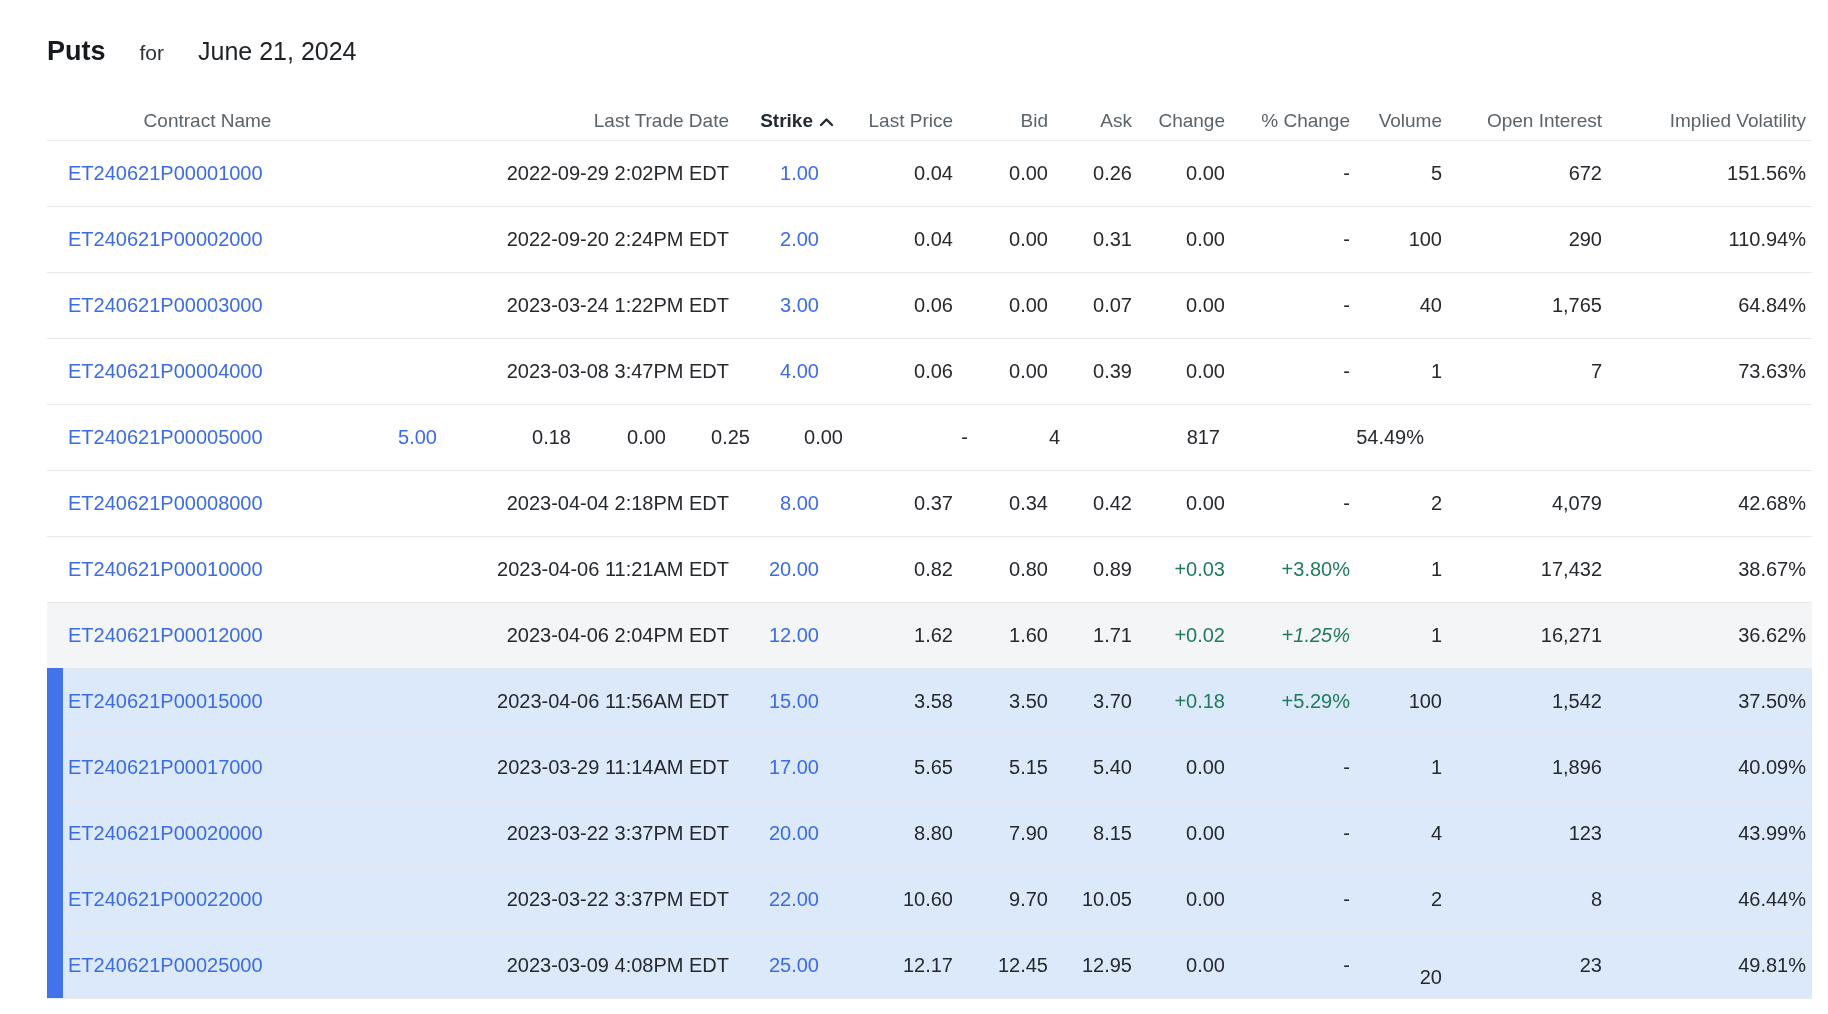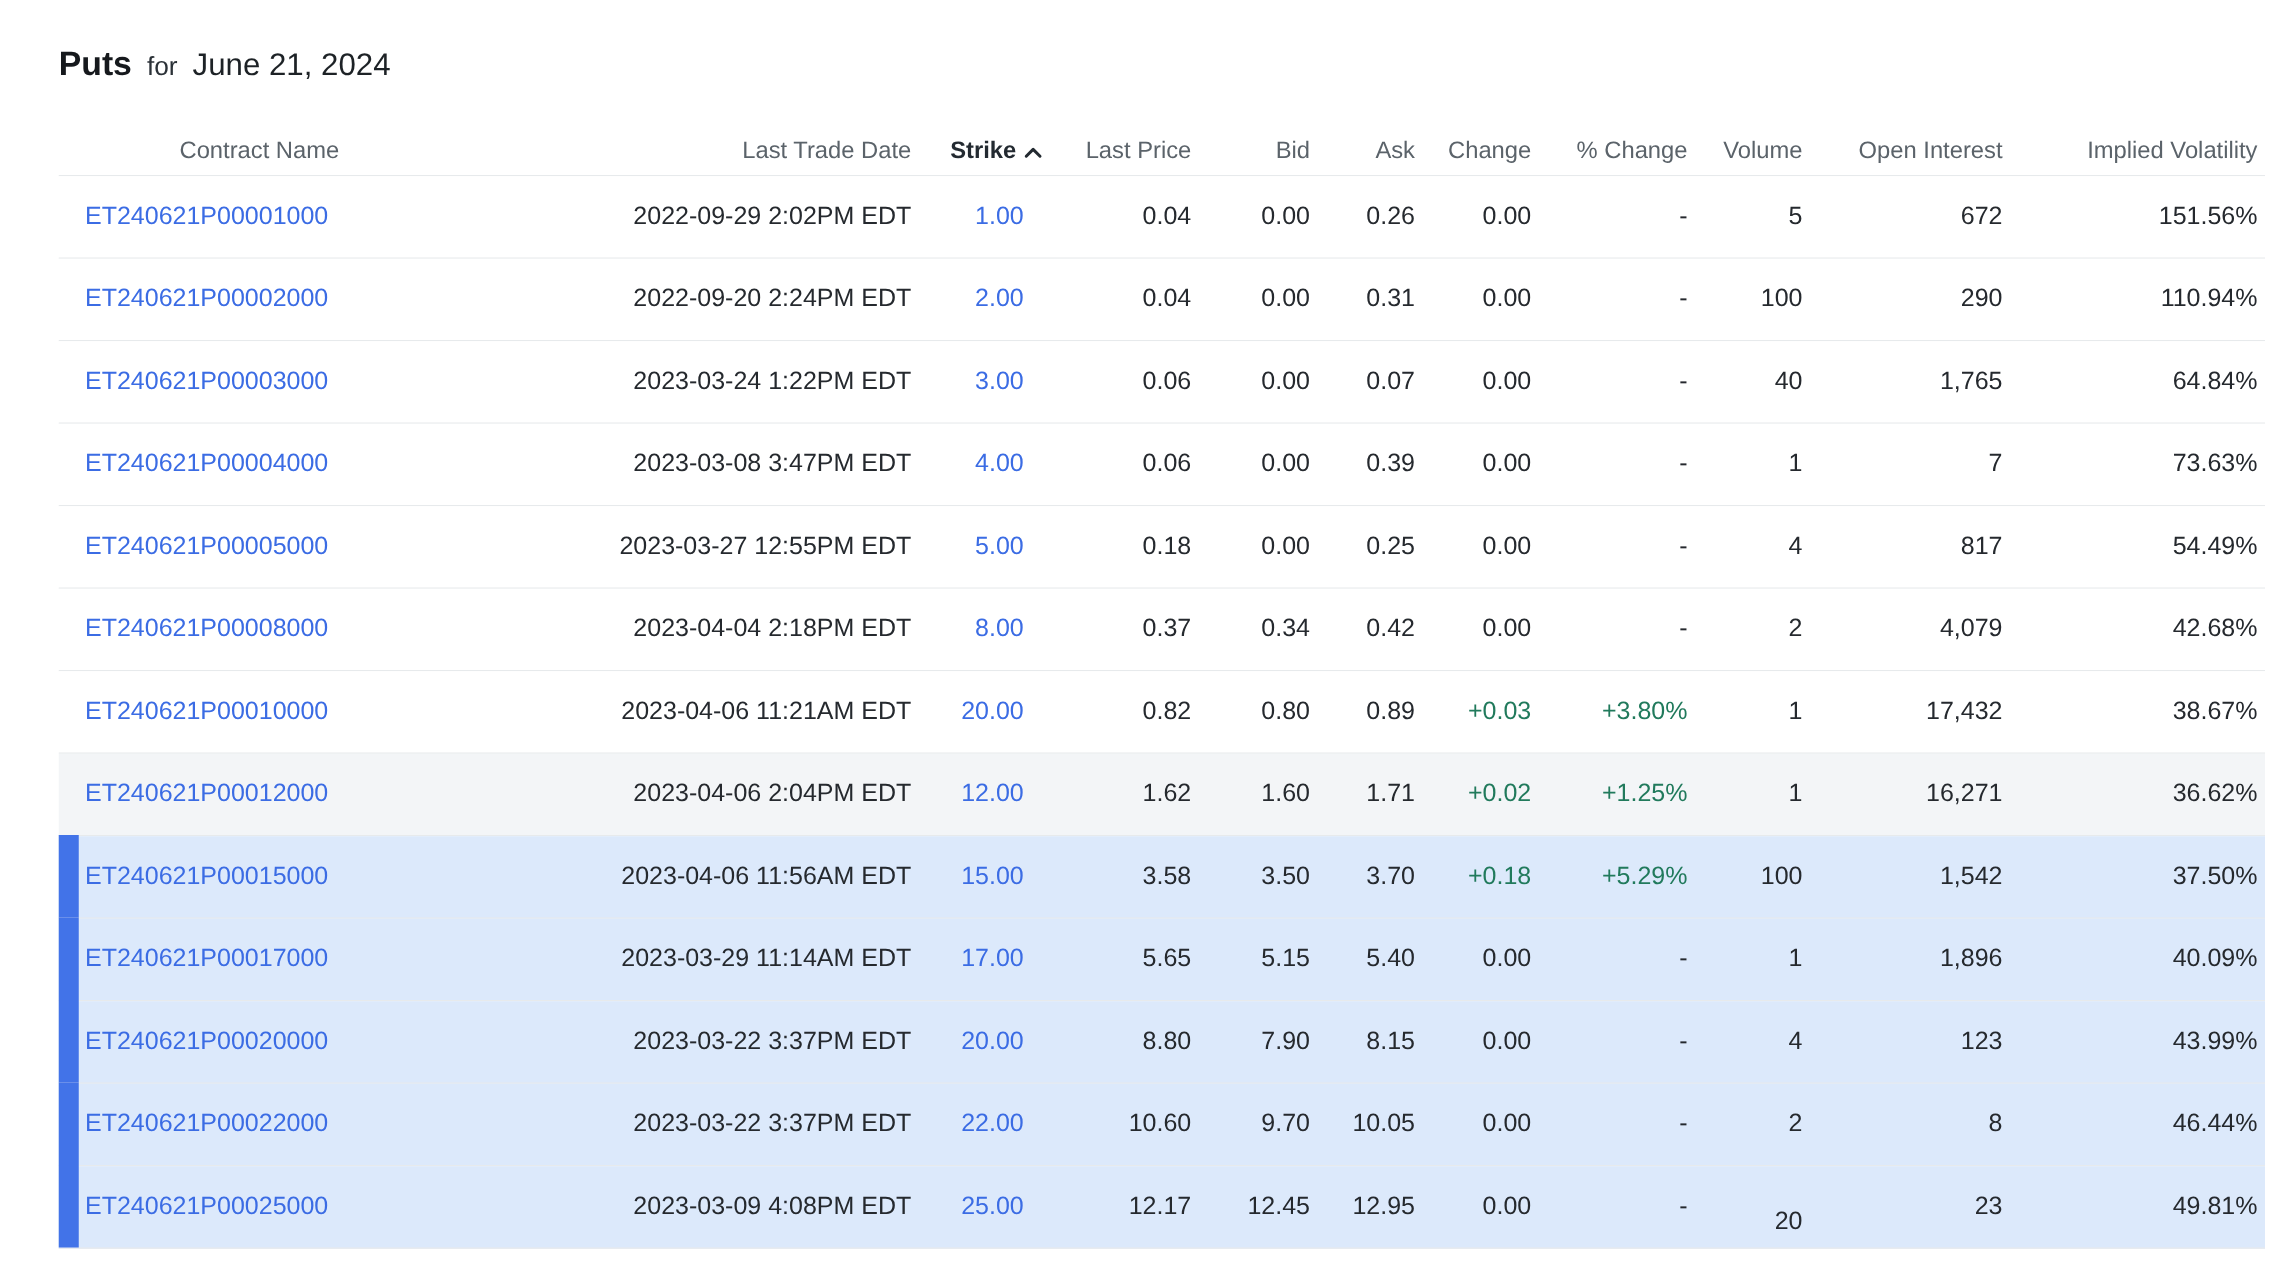--- a/index.html
+++ b/index.html
@@ -12,21 +12,21 @@
     --hl-bg:#f3f5f7;
     --positive:#217a5c;
     --sorted-text:#232a31;
   }
   html,body{margin:0;padding:0;}
   body{
     width:1828px;height:1014px;background:#ffffff;
     font-family:"Liberation Sans","DejaVu Sans",sans-serif;
     color:var(--text);overflow:hidden;
   }
-  .title-bar{margin:36px 0 0 47px;display:flex;align-items:baseline;gap:12px;}
+  .title-bar{margin:36px 0 0 47px;display:flex;align-items:baseline;gap:34px;}
   .title-puts{font-size:27px;font-weight:700;color:#16191d;}
   .title-for{font-size:21px;color:#2b3137;}
   .title-date{font-size:25px;color:#1d2226;}
 
   .options-table{margin:34px 0 0 47px;width:1765px;}
   .thead{display:flex;height:40px;align-items:center;border-bottom:1px solid var(--divider);padding-right:6px;box-sizing:border-box;}
   .hcell{font-size:19px;color:var(--header-text);white-space:nowrap;box-sizing:border-box;flex:none;}
   .hcell.right{text-align:right;}
   .hcell.left{text-align:center;padding-left:21px;}
   .hcell.sorted{color:var(--sorted-text);font-weight:700;display:flex;align-items:center;justify-content:flex-end;gap:6px;}
@@ -119,21 +119,20 @@
         <div class="cell right" style="width: 95px;">0.00</div>
         <div class="cell right" style="width: 84px;">0.39</div>
         <div class="cell right" style="width: 93px;">0.00</div>
         <div class="cell right" style="width: 125px;">-</div>
         <div class="cell right" style="width: 92px;">1</div>
         <div class="cell right" style="width: 160px;">7</div>
         <div class="cell right" style="width: 204px;">73.63%</div>
       </div>
       <div class="row">
         <div class="cell left link" style="width: 300px;">ET240621P00005000</div>
-        <div class="cell right" style="width: 382px;">2023-03-27 12:55PM EDT</div>
         <div class="cell right link strike-val" style="width: 105px;">5.00</div>
         <div class="cell right" style="width: 119px;">0.18</div>
         <div class="cell right" style="width: 95px;">0.00</div>
         <div class="cell right" style="width: 84px;">0.25</div>
         <div class="cell right" style="width: 93px;">0.00</div>
         <div class="cell right" style="width: 125px;">-</div>
         <div class="cell right" style="width: 92px;">4</div>
         <div class="cell right" style="width: 160px;">817</div>
         <div class="cell right" style="width: 204px;">54.49%</div>
       </div>
@@ -164,21 +163,21 @@
         <div class="cell right" style="width: 204px;">38.67%</div>
       </div>
       <div class="row hl">
         <div class="cell left link" style="width: 300px;">ET240621P00012000</div>
         <div class="cell right" style="width: 382px;">2023-04-06 2:04PM EDT</div>
         <div class="cell right link strike-val" style="width: 105px;">12.00</div>
         <div class="cell right" style="width: 119px;">1.62</div>
         <div class="cell right" style="width: 95px;">1.60</div>
         <div class="cell right" style="width: 84px;">1.71</div>
         <div class="cell right pos" style="width: 93px;">+0.02</div>
-        <div class="cell right pos" style="width: 125px;">+1.25%</div>
+        <div class="cell right pos" style="width: 125px; font-style: italic;">+1.25%</div>
         <div class="cell right" style="width: 92px;">1</div>
         <div class="cell right" style="width: 160px;">16,271</div>
         <div class="cell right" style="width: 204px;">36.62%</div>
       </div>
       <div class="row itm">
         <div class="bar"></div>
         <div class="cell left link" style="width: 300px;">ET240621P00015000</div>
         <div class="cell right" style="width: 382px;">2023-04-06 11:56AM EDT</div>
         <div class="cell right link strike-val" style="width: 105px;">15.00</div>
         <div class="cell right" style="width: 119px;">3.58</div>

